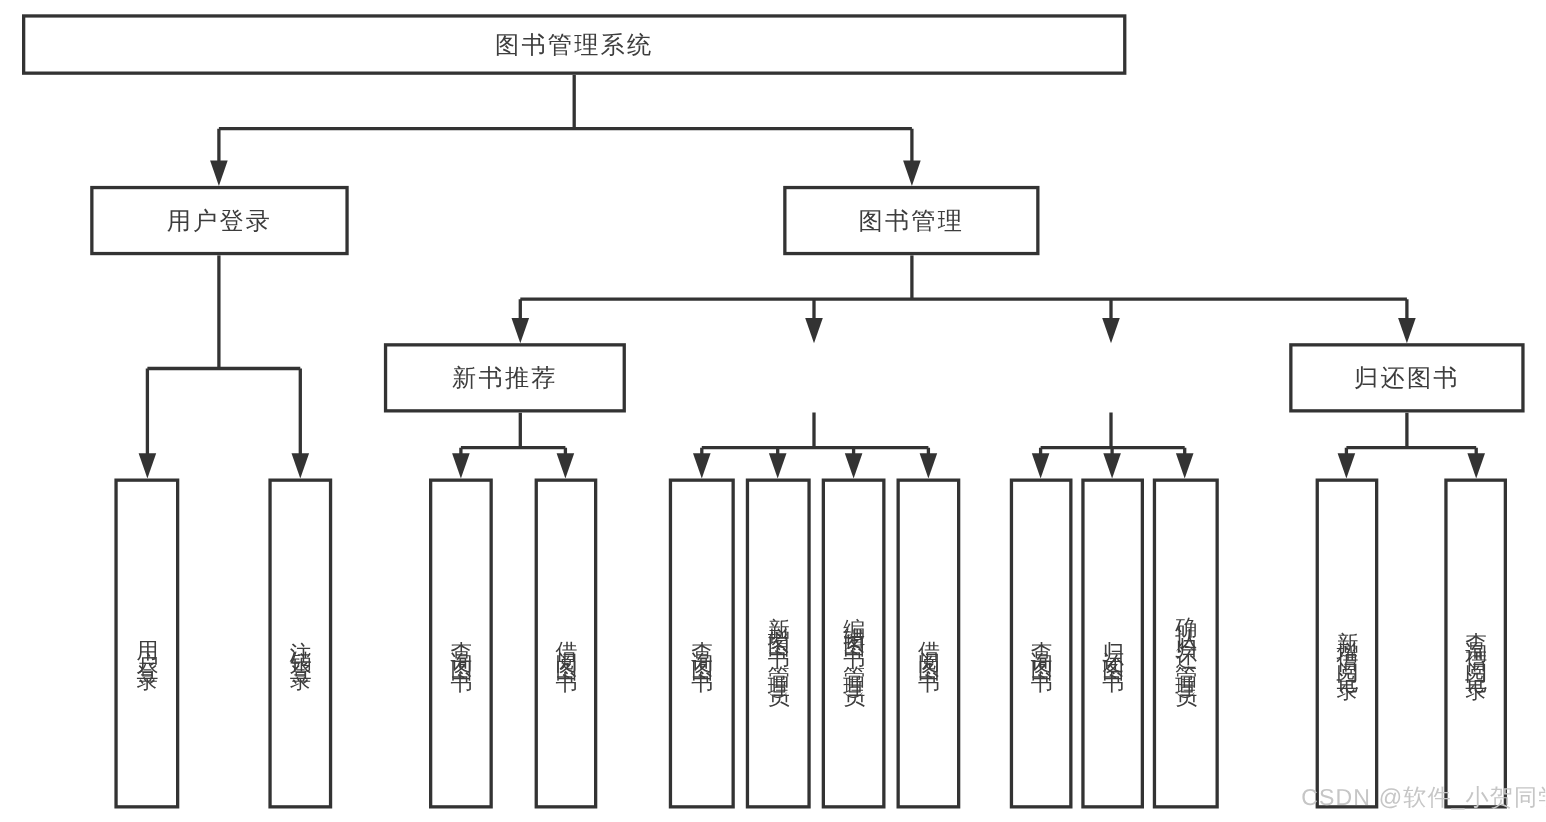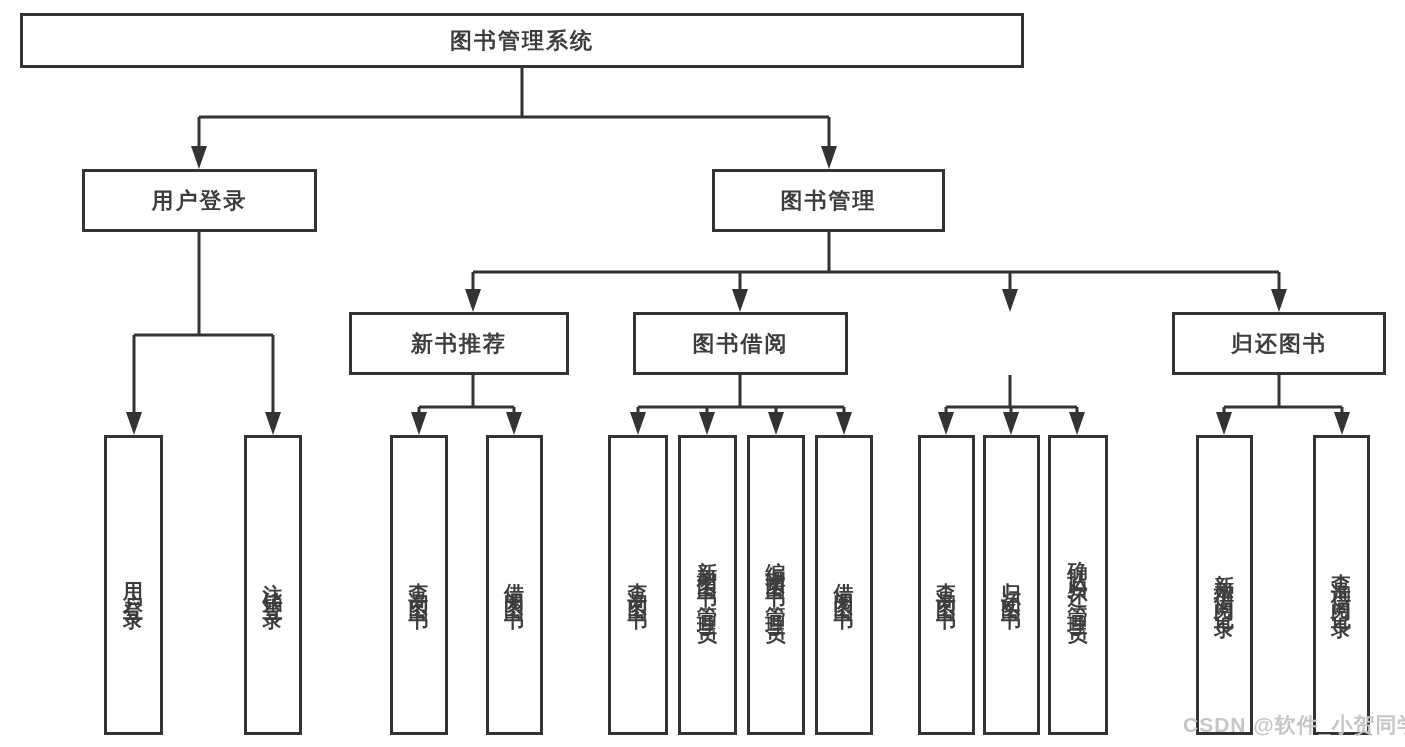--- a/index.html
+++ b/index.html
@@ -7,21 +7,20 @@
     padding: 0;
     background: #ffffff;
   }
   .canvas {
     position: relative;
     width: 1405px;
     height: 742px;
     background: #ffffff;
     overflow: hidden;
     font-family: "Liberation Sans", "DejaVu Sans", sans-serif;
-    font-weight: bold;
   }
   .connectors {
     position: absolute;
     left: 0; top: 0;
     width: 1405px;
     height: 747px;
   }
   .connectors path {
     stroke: #333333;
     stroke-width: 3;
@@ -118,21 +117,20 @@
       <polygon points="1334,412 1350,412 1342,435"></polygon>
     </g>
   </svg>
 
   <div class="node h" style="left:20px; top:13px; width:1004px; height:55px;">图书管理系统</div>
 
   <div class="node h" style="left:82px; top:169px; width:235px; height:63px;">用户登录</div>
   <div class="node h" style="left:712px; top:169px; width:233px; height:63px;text-align:center;">图书管理</div>
 
   <div class="node h" style="left:349px; top:312px; width:220px; height:63px;">新书推荐</div>
-  <div class="node h" style="left:633px; top:312px; width:215px; height:63px;">图书借阅</div>
   <div class="node h" style="left:1172px; top:312px; width:214px; height:63px;">归还图书</div>
 
   <div class="node v" style="left:104px; top:435px; width:59px; height:300px;">用户登录</div>
   <div class="node v" style="left:244px; top:435px; width:58px; height:300px;">注销登录</div>
 
   <div class="node v" style="left:390px; top:435px; width:58px; height:300px;">查询图书</div>
   <div class="node v" style="left:486px; top:435px; width:57px; height:300px;">借阅图书</div>
 
   <div class="node v" style="left:608px; top:435px; width:60px; height:300px;">查询图书</div>
   <div class="node v" style="left:678px; top:435px; width:59px; height:300px;">新增图书（管理员）</div>

